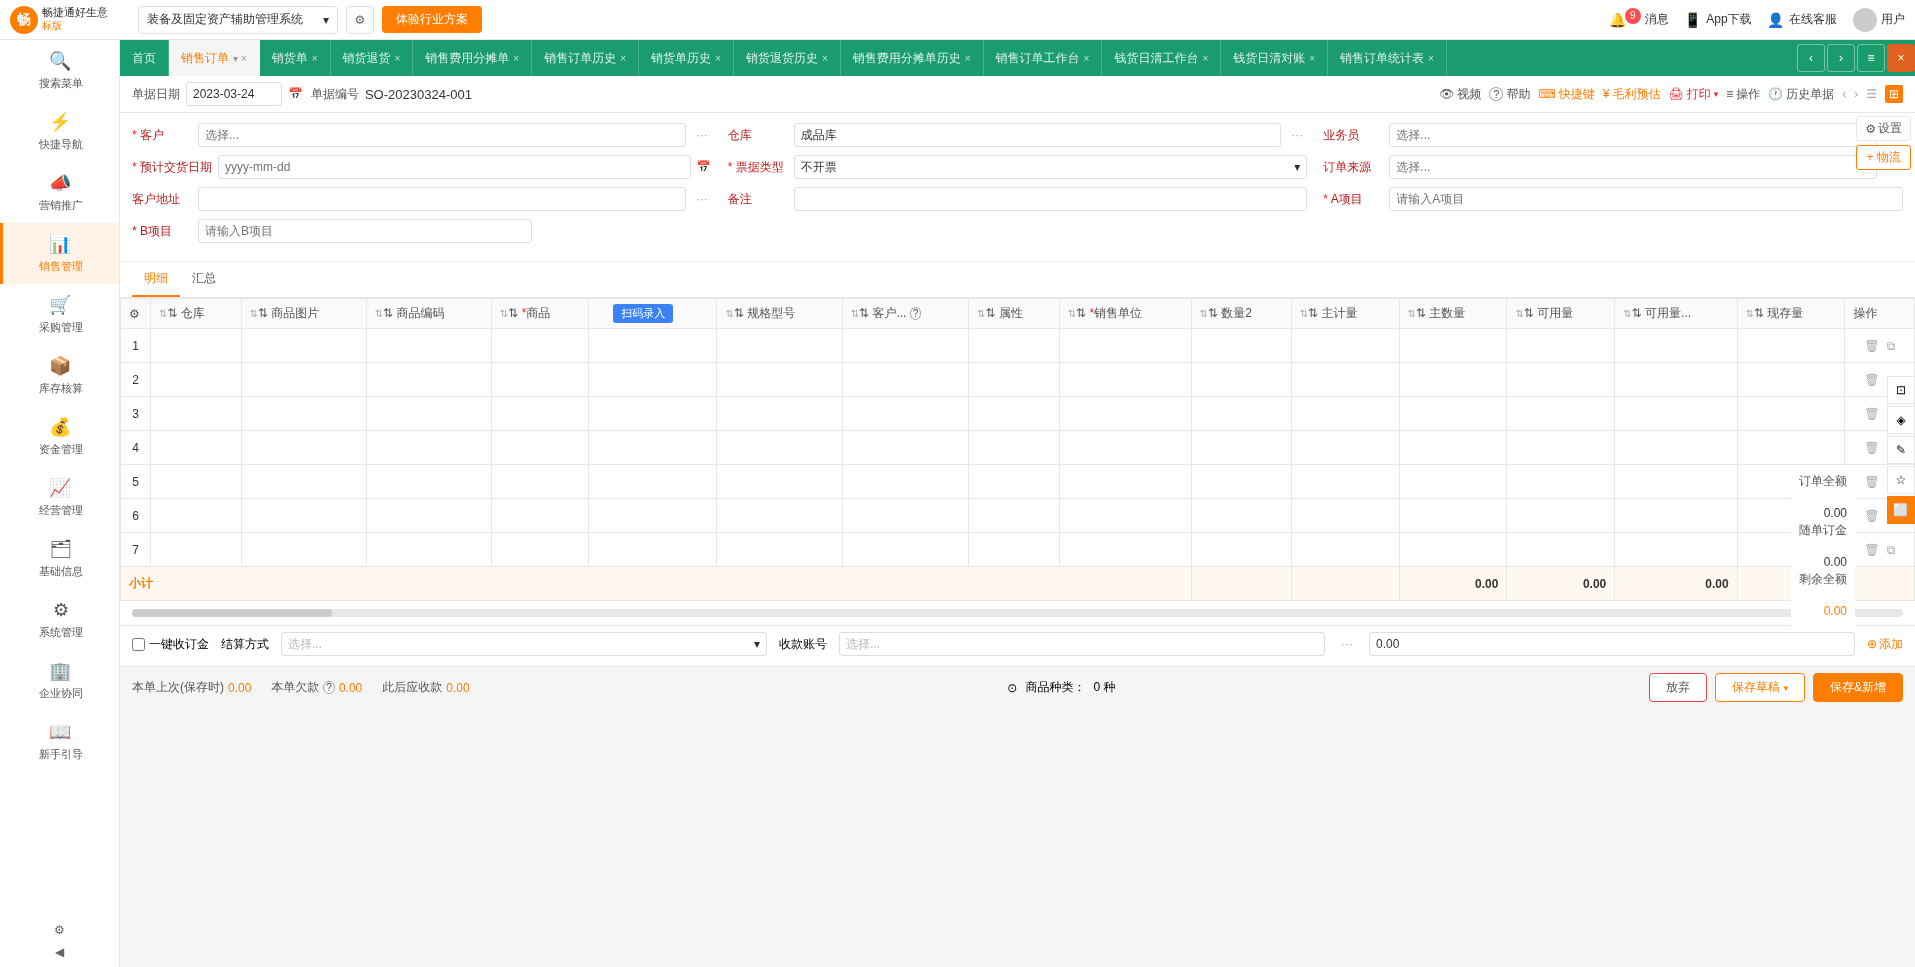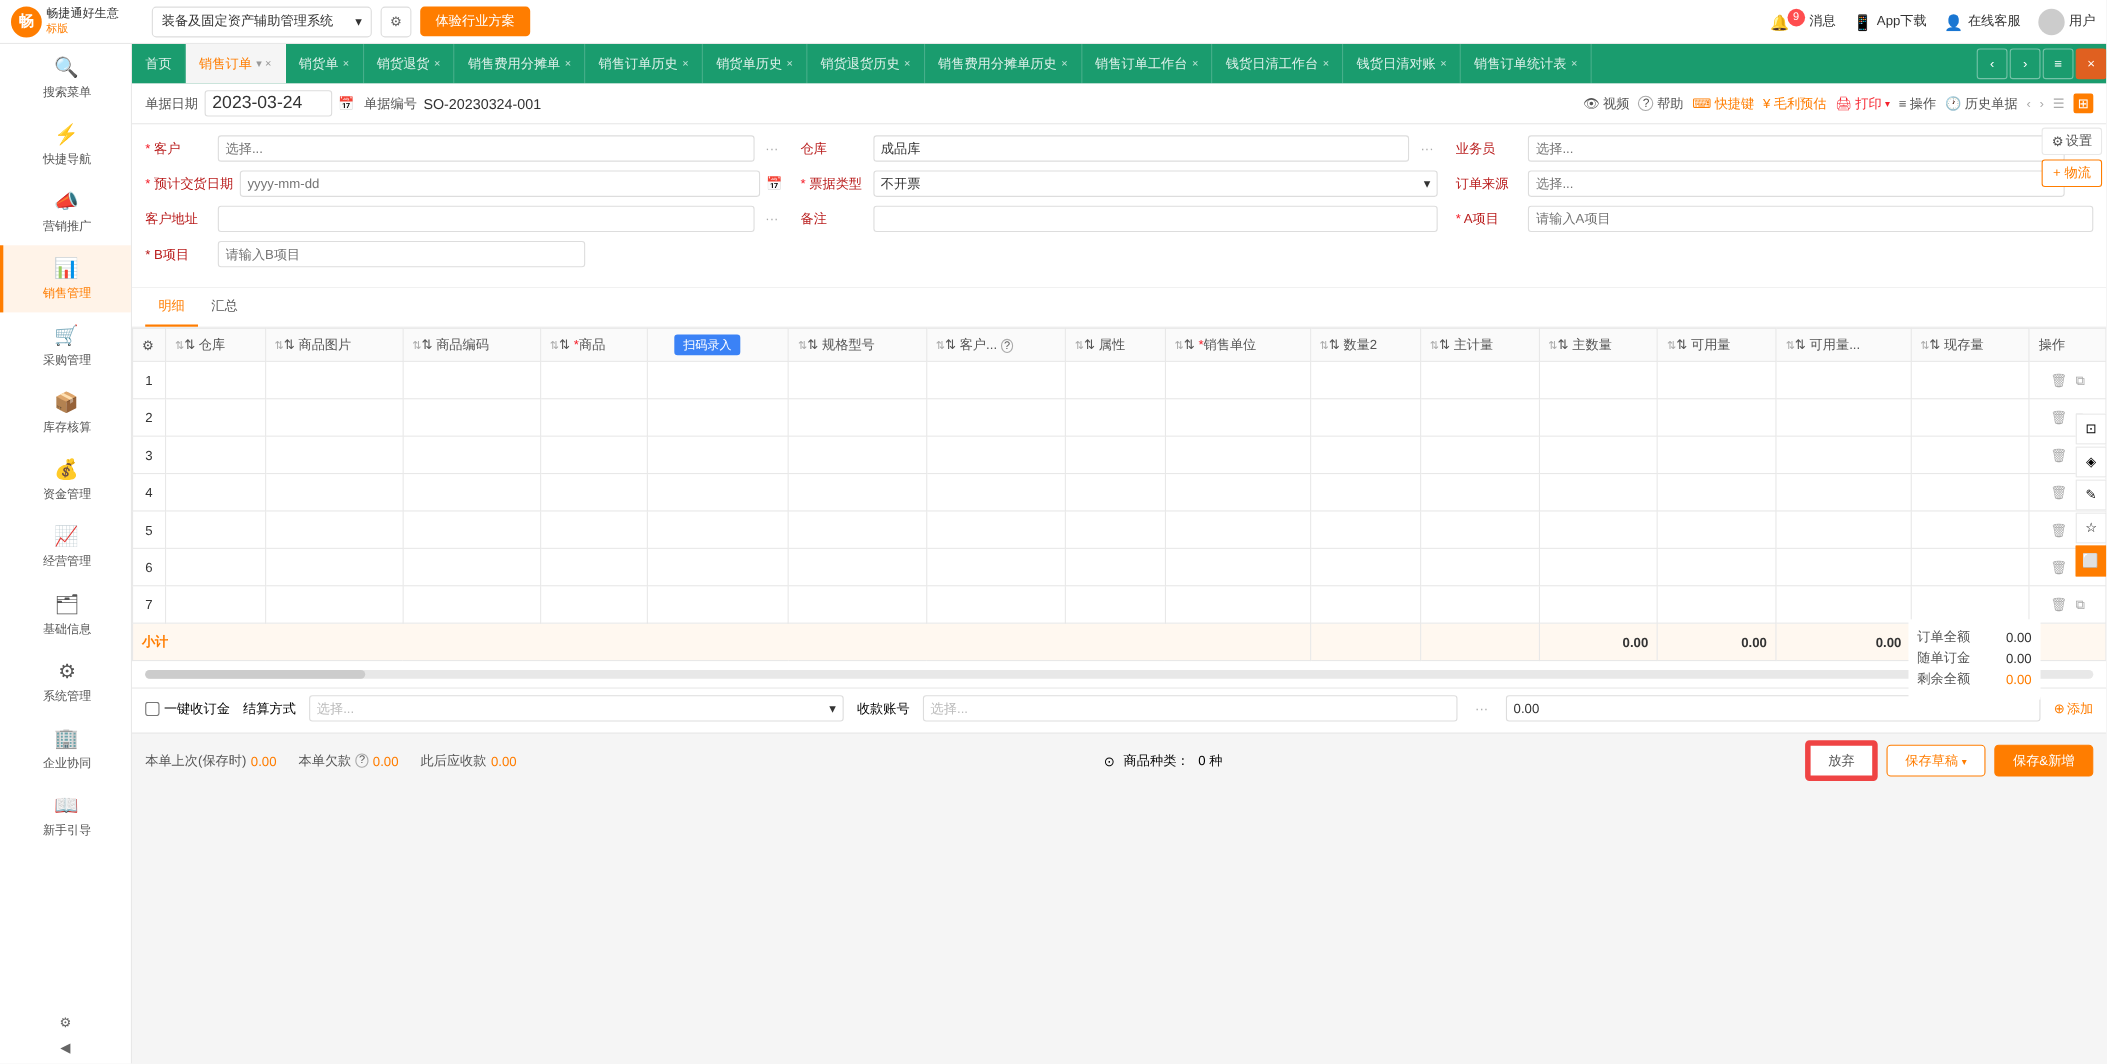--- a/index.html
+++ b/index.html
@@ -244,23 +244,23 @@
       font-size: 12px;
     }
     .toolbar-value {
       color: #333;
       font-size: 13px;
     }
     .date-input {
       border: 1px solid #ddd;
       border-radius: 3px;
       padding: 2px 6px;
-      width: 116px;
+      width: 96px;
       height: 24px;
-      font-size: 16px;
+      font-size: 12px;
       color: #333;
     }
     .toolbar-right {
       margin-left: auto;
       display: flex;
       align-items: center;
       gap: 8px;
     }
     .toolbar-btn {
       display: flex;
@@ -455,21 +455,21 @@
 
     
     .action-btns {
       margin-left: auto;
       display: flex;
       align-items: center;
       gap: 8px;
     }
     .btn-discard {
       background: white;
-      border: 5px solid #ef4444;
+      border: 1px solid #ef4444;
       border-radius: 4px;
       padding: 5px 16px;
       cursor: pointer;
       color: #555;
       font-size: 12px;
       margin-left: 16px;
     }
     .btn-save-draft {
       background: white;
       border: 1px solid #ff7d00;
@@ -484,25 +484,25 @@
       border: 1px solid #ff7d00;
       border-radius: 4px;
       padding: 5px 16px;
       cursor: pointer;
       color: white;
       font-size: 12px;
     }
     .order-summary-row {
       display: flex;
       justify-content: flex-end;
-      align-items: center;
       gap: 16px;
       font-size: 12px;
       color: #555;
       margin-bottom: 2px;
+      flex-direction: column;
     }
     .order-summary-value { color: #333; min-width: 40px; text-align: right; }
 
     
     .setup-btn {
       display: flex;
       align-items: center;
       gap: 2px;
       background: white;
       border: 1px solid #e8e8e8;

